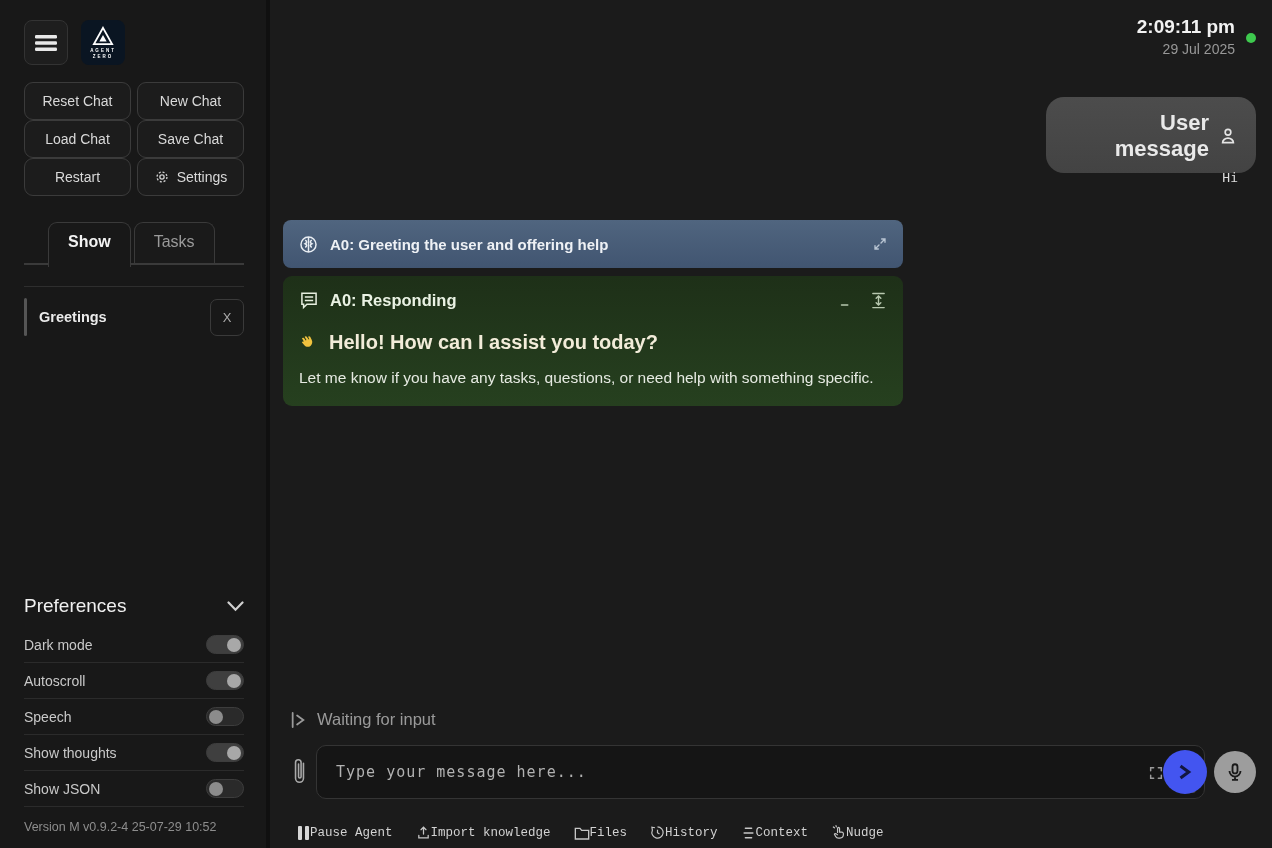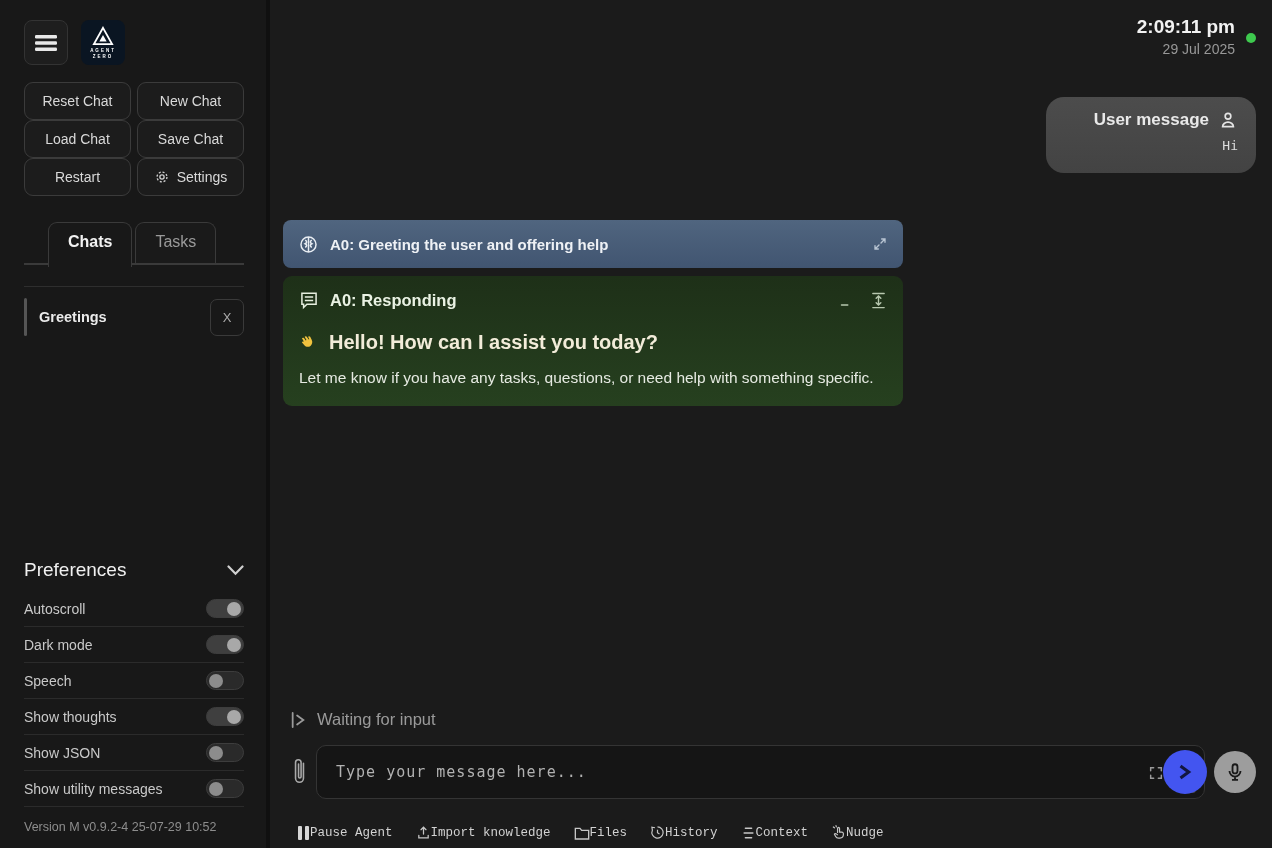--- a/index.html
+++ b/index.html
@@ -61,21 +61,21 @@
   .clock { position:absolute; top:16px; right:16px; display:flex; gap:11px; }
   .clock-texts { text-align:right; }
   .clock-time { font-size:19px; font-weight:bold; color:#f2f2f2; }
   .clock-date { font-size:14px; color:#989898; margin-top:3px; }
   .status-dot { width:10px; height:10px; border-radius:50%; margin-top:17px; }
 
   .user-bubble { position:absolute; top:97px; right:16px; width:210px; height:76px;
                  background:linear-gradient(180deg,#4c4c4c,#434343); border-radius:18px;
                  padding:13px 18px 10px; text-align:right; }
   .user-title-row { display:flex; align-items:center; justify-content:flex-end; gap:9px; }
-  .user-title { font-size:17px; font-weight:bold; color:#e9e9e9; }
+  .user-title { font-size:22px; font-weight:bold; color:#e9e9e9; }
   .user-body { font-family:"DejaVu Sans Mono",monospace; font-size:13px; color:#ddd; margin-top:8px; }
 
   .agent-col { position:absolute; left:9px; top:220px; width:620px; }
   .agent-heading { height:48px; border-radius:8px;
                    background:linear-gradient(180deg,#50657f,#415571);
                    display:flex; align-items:center; padding:0 15px; gap:11px; }
   .agent-heading-title { font-size:15px; font-weight:bold; color:#eef1f5; flex:1; }
   .head-ico { color:#e8edf3; }
   .expand-ico { color:#b9c5d3; cursor:pointer; }
 
@@ -156,21 +156,21 @@
           <svg width="16" height="16" viewBox="0 0 24 24" fill="none" stroke="currentColor" stroke-width="2">
             <circle cx="12" cy="12" r="3.2"></circle>
             <circle cx="12" cy="12" r="7.4" stroke-dasharray="3.1 2.7"></circle>
           </svg>
         </span>
         <span>Settings</span>
       </button>
     </div>
 
     <div class="tabs">
-      <div class="tab active">Chats</div>
+      <div class="tab active">Show</div>
       <div class="tab">Tasks</div>
     </div>
     <div class="list-divider"></div>
 
     <div class="chat-item">
       <span class="chat-accent"></span>
       <span class="chat-name">Greetings</span>
       <button class="chat-close">X</button>
     </div>
   </div>
@@ -179,51 +179,45 @@
     <div class="prefs-head">
       <span class="prefs-title">Preferences</span>
       <span style="color:#d0d0d0">
         <svg width="17" height="11" viewBox="0 0 17 11" fill="none" stroke="currentColor" stroke-width="2.2" stroke-linecap="round">
           <path d="M1.5 1.5 L8.5 8.7 L15.5 1.5"></path>
         </svg>
       </span>
     </div>
 
     <div class="pref-row">
+      <span class="pref-label">Dark mode</span>
+      <span class="toggle on">
+          <span class="knob"></span>
+        </span>
+    </div>
+    <div class="pref-row">
       <span class="pref-label">Autoscroll</span>
       <span class="toggle on">
           <span class="knob"></span>
         </span>
     </div>
     <div class="pref-row">
-      <span class="pref-label">Dark mode</span>
-      <span class="toggle on">
-          <span class="knob"></span>
-        </span>
-    </div>
-    <div class="pref-row">
       <span class="pref-label">Speech</span>
       <span class="toggle">
           <span class="knob"></span>
         </span>
     </div>
     <div class="pref-row">
       <span class="pref-label">Show thoughts</span>
       <span class="toggle on">
           <span class="knob"></span>
         </span>
     </div>
     <div class="pref-row">
       <span class="pref-label">Show JSON</span>
-      <span class="toggle">
-          <span class="knob"></span>
-        </span>
-    </div>
-    <div class="pref-row">
-      <span class="pref-label">Show utility messages</span>
       <span class="toggle">
           <span class="knob"></span>
         </span>
     </div>
 
     <div class="version">Version M v0.9.2-4 25-07-29 10:52</div>
   </div>
 </aside>
 
 <main class="main">

